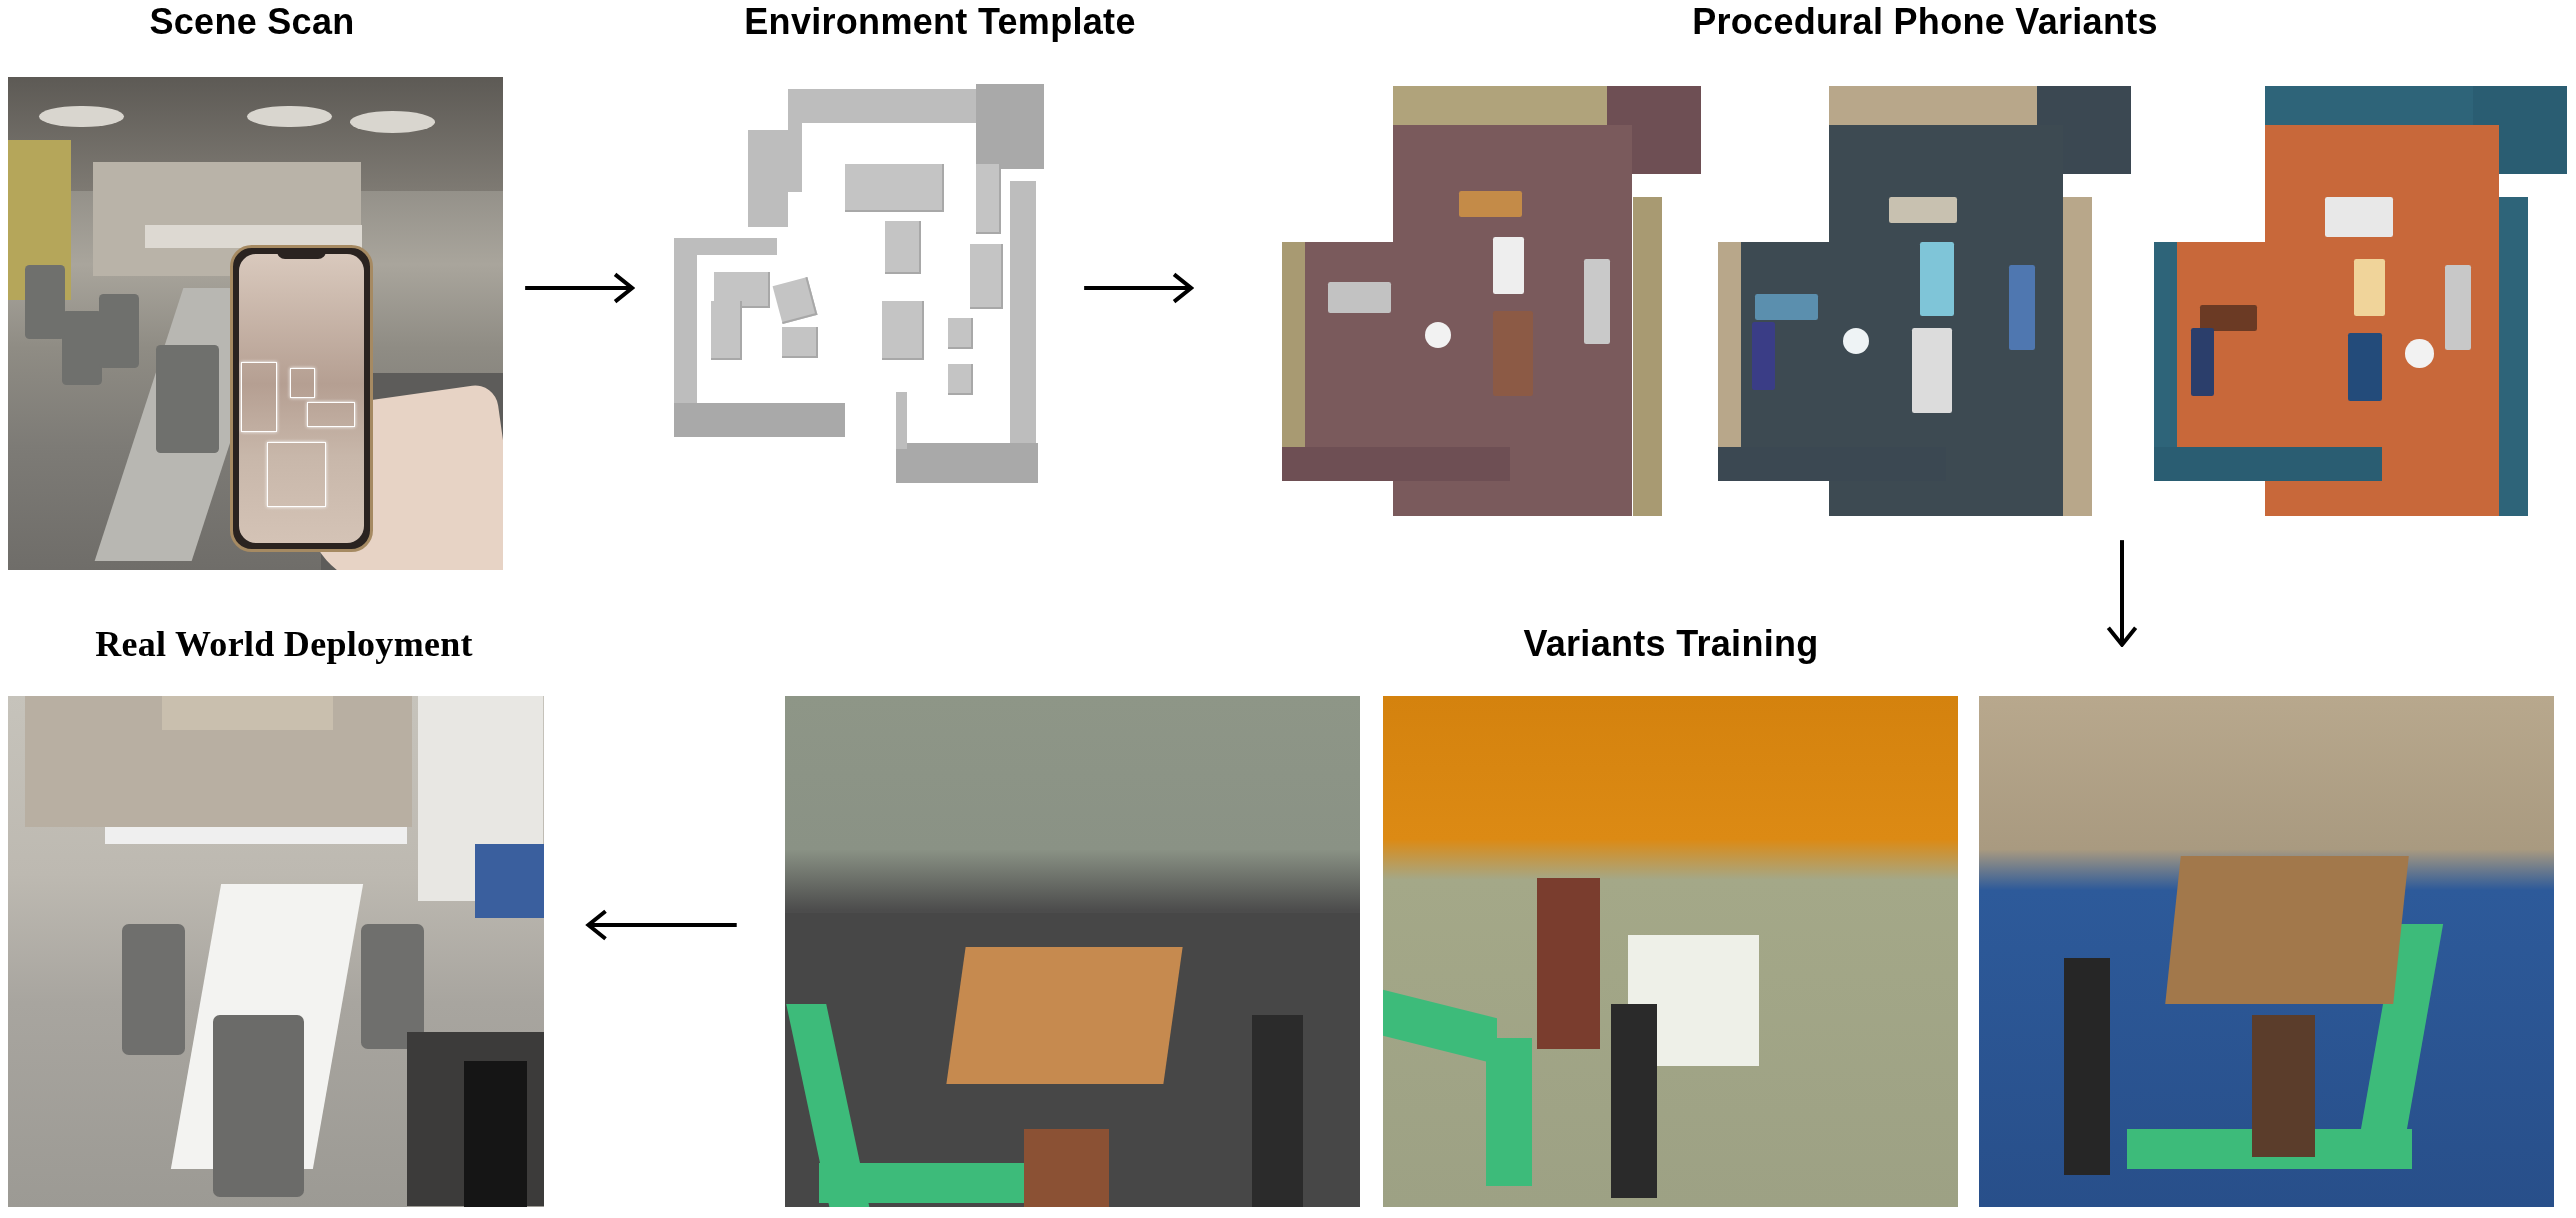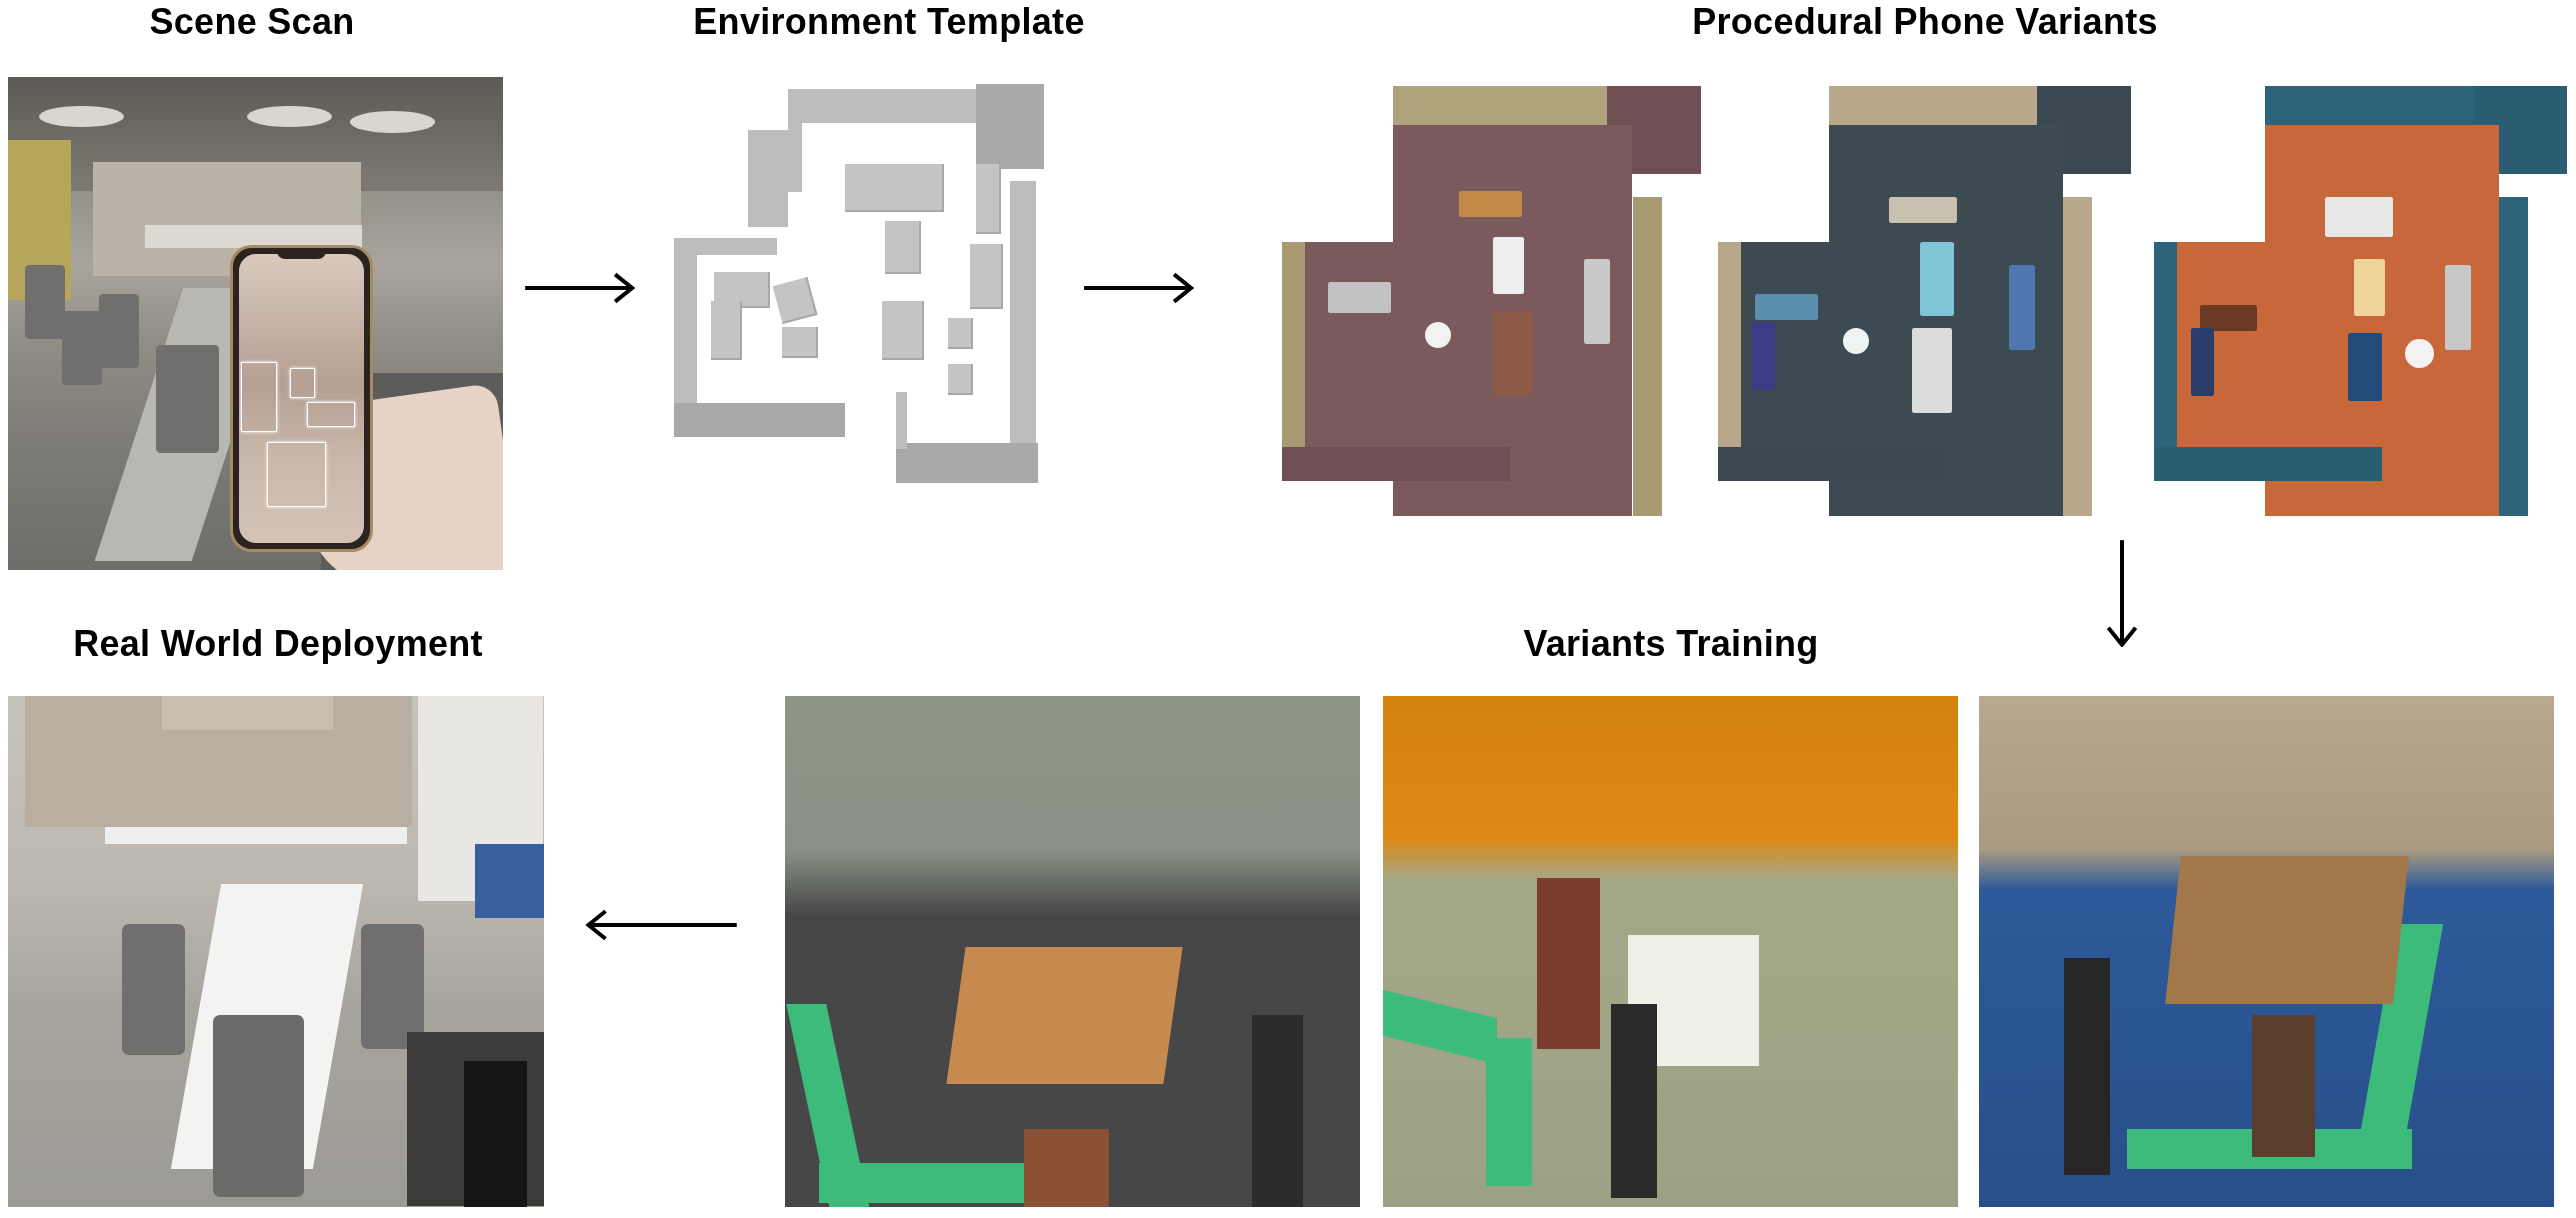--- a/index.html
+++ b/index.html
@@ -43,23 +43,23 @@
   .sim{top:696px;width:575px;height:511px;}
   #sim-1{left:785px;background:linear-gradient(180deg,#8e9687 0%,#8a9285 30%,#4c4c4c 42%,#454545 100%);}
   #sim-2{left:1383px;background:linear-gradient(180deg,#d4820e 0%,#dc8a14 28%,#a4a888 36%,#9da184 100%);}
   #sim-3{left:1979px;background:linear-gradient(180deg,#b8a88d 0%,#a99a80 30%,#2d5a9a 38%,#284f8a 100%);}
   .path{position:absolute;background:#3dbb7a;}
 </style>
 </head>
 <body>
 
 <div class="title" style="left:252px;top:1.1px;">Scene Scan</div>
-<div class="title" style="left:889px;top:1.1px;">Environment Template</div>
+<div class="title" style="left:940px;top:1.1px;">Environment Template</div>
 <div class="title" style="left:1925px;top:1.1px;">Procedural Phone Variants</div>
-<div class="title" style="left:278px;top:623px;">Real World Deployment</div>
+<div class="title" style="left:284px;top:623px;font-family:Liberation Serif, serif;">Real World Deployment</div>
 <div class="title" style="left:1671px;top:623px;">Variants Training</div>
 
 <div class="panel" id="phone-scan">
   <div class="ceil"></div>
   <div class="lamp" style="left:31px;top:28.5px;"></div>
   <div class="lamp" style="left:239px;top:28.5px;"></div>
   <div class="lamp" style="left:342px;top:34px;"></div>
   <div class="wallY"></div>
   <div class="kitchen"></div>
   <div class="counter"></div>

